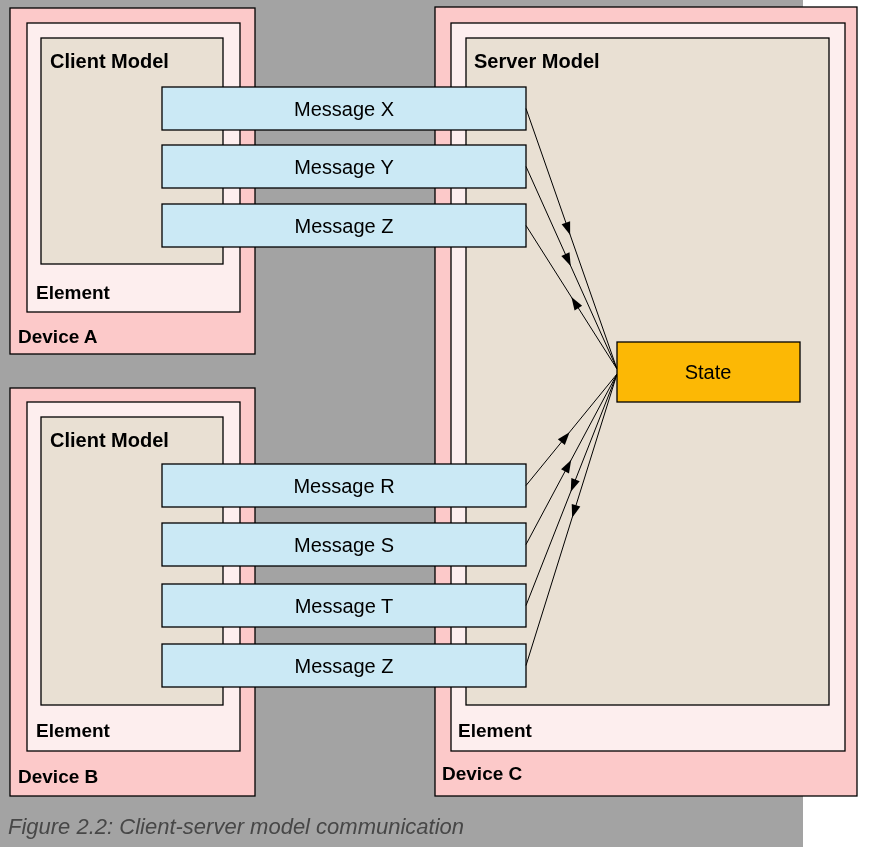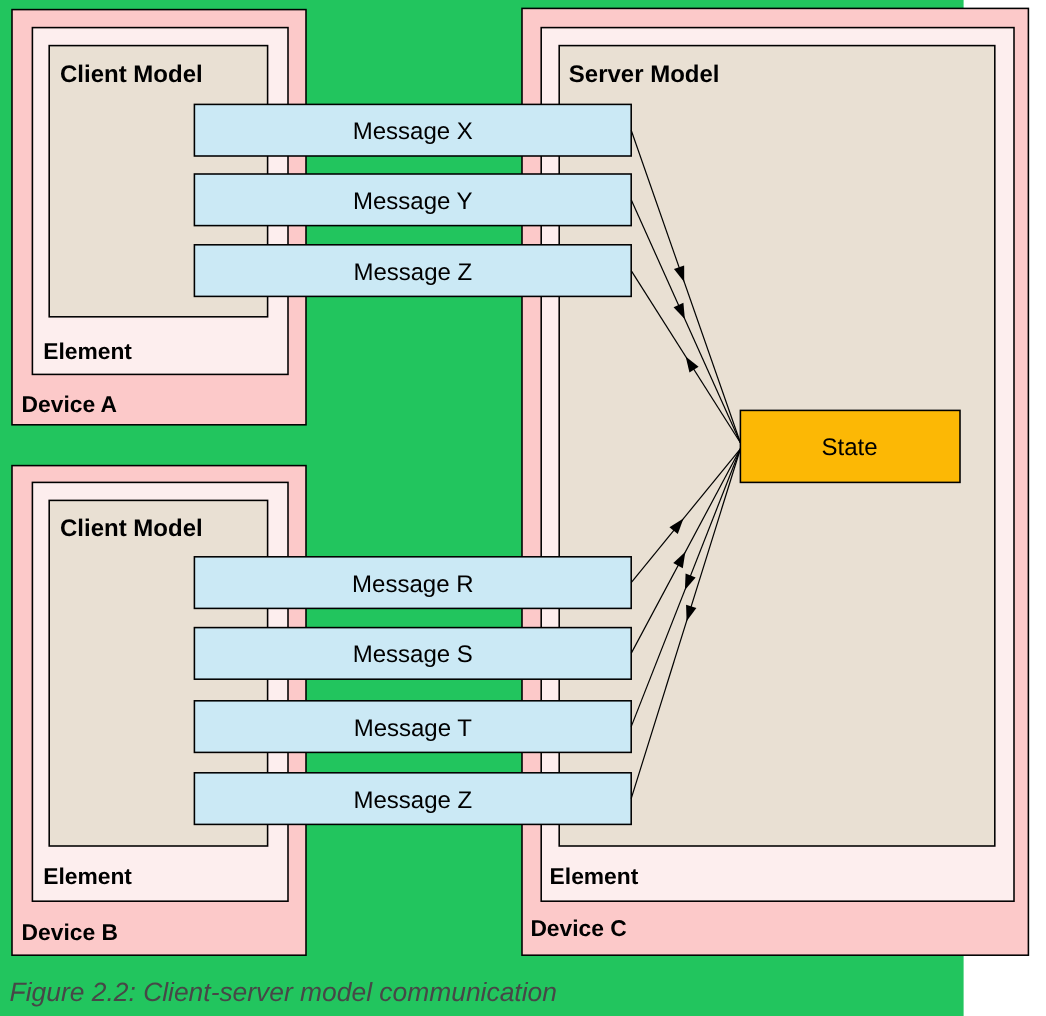--- a/index.html
+++ b/index.html
@@ -1,16 +1,16 @@
 <!DOCTYPE html>
 <html><head>
 <meta charset="utf-8">
 <style>
   html, body { margin: 0; padding: 0; background: #ffffff; }
-  .stage { position: relative; width: 803px; height: 847px; background: #22c55e; }
+  .stage { position: relative; width: 803px; height: 847px; background: #a3a3a3; }
   svg text { font-family: "Liberation Sans", sans-serif; fill: #000000; }
   .box { stroke: #000000; stroke-width: 1.3; }
   .lbl-bold    { font-weight: bold; font-size: 20px; }
   .lbl-bold-sm { font-weight: bold; font-size: 19px; }
   .msg-text    { font-size: 20px; text-anchor: middle; }
   .state-text  { font-size: 20px; text-anchor: middle; }
   .caption-text { font-style: italic; font-size: 22px; fill: #474747; }
   .conn-line  { stroke: #000000; stroke-width: 1; fill: none; }
   .conn-arrow { fill: #000000; stroke: none; }
 </style>

